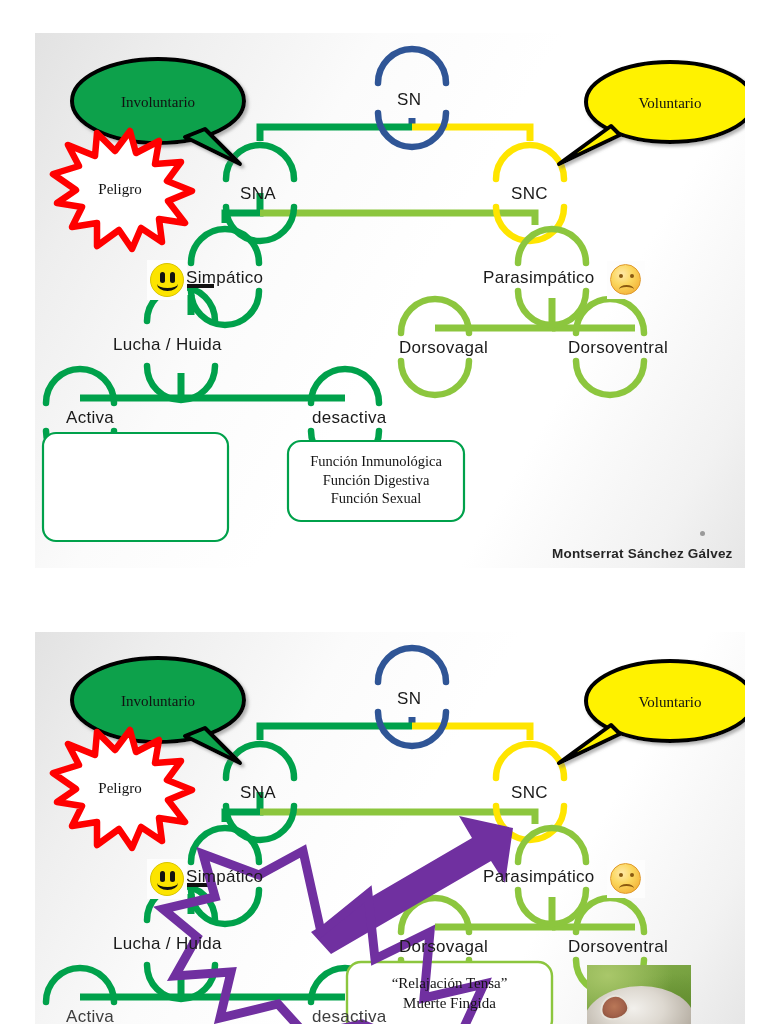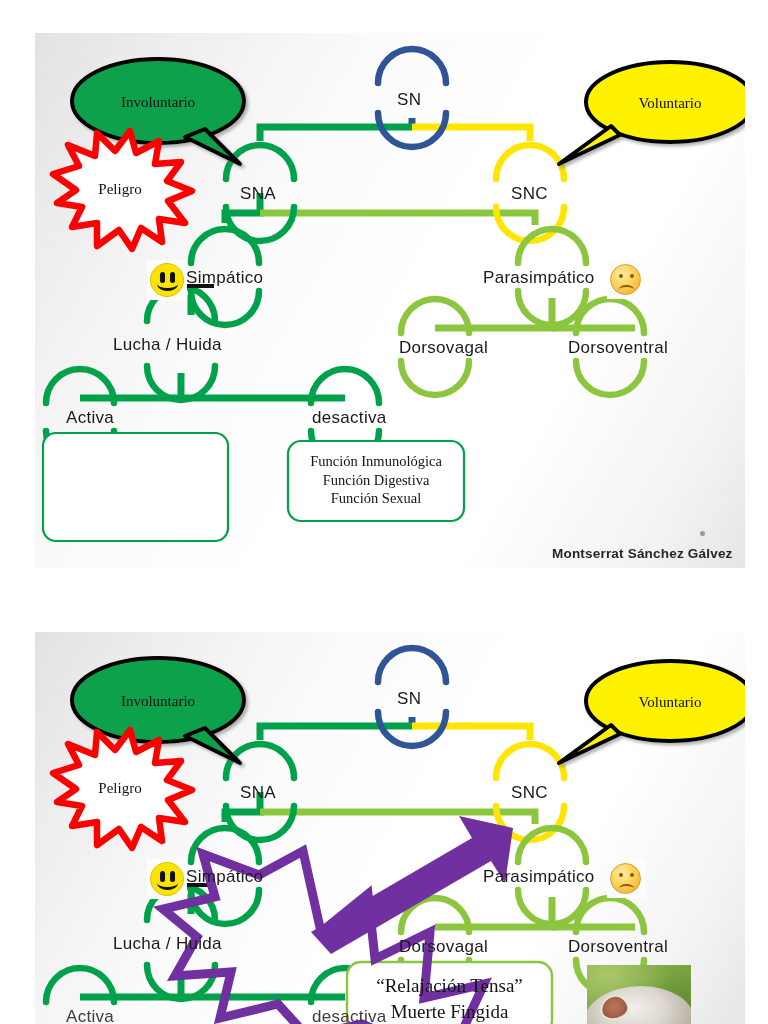--- a/index.html
+++ b/index.html
@@ -355,21 +355,21 @@
           <span class="eye r"></span>
           <span class="mouth"></span>
       </div>
       <div class="smiley-bg" style="left:572px; top:228px; width:38px; height:38px;"></div>
       <div class="frowny" style="left:575px; top:231px;">
         <span class="eye l"></span>
           <span class="eye r"></span>
           <span class="mouth"></span>
       </div>
 
-      <div class="boxtext" style="left:316px; top:341px; width:197px; font-size:19px; line-height:1.35;">“Relajación Tensa”
+      <div class="boxtext" style="left:316px; top:341px; width:197px; font-size:15px; line-height:1.35;">“Relajación Tensa”
 Muerte Fingida</div>
 
       <div class="animal" style="left:552px; top:333px; width:104px; height:70px;">
         <div class="blur-bg"></div>
         <div class="body"></div>
         <div class="ear"></div>
       </div>
     </div>
   </div>
 

